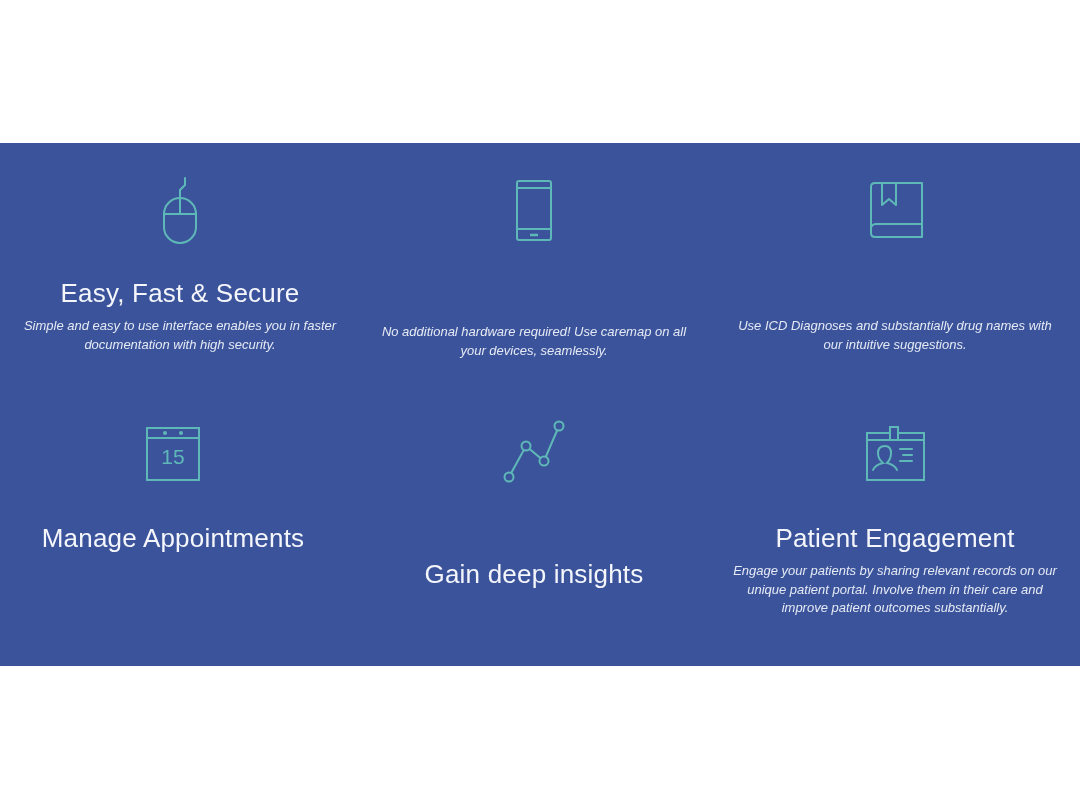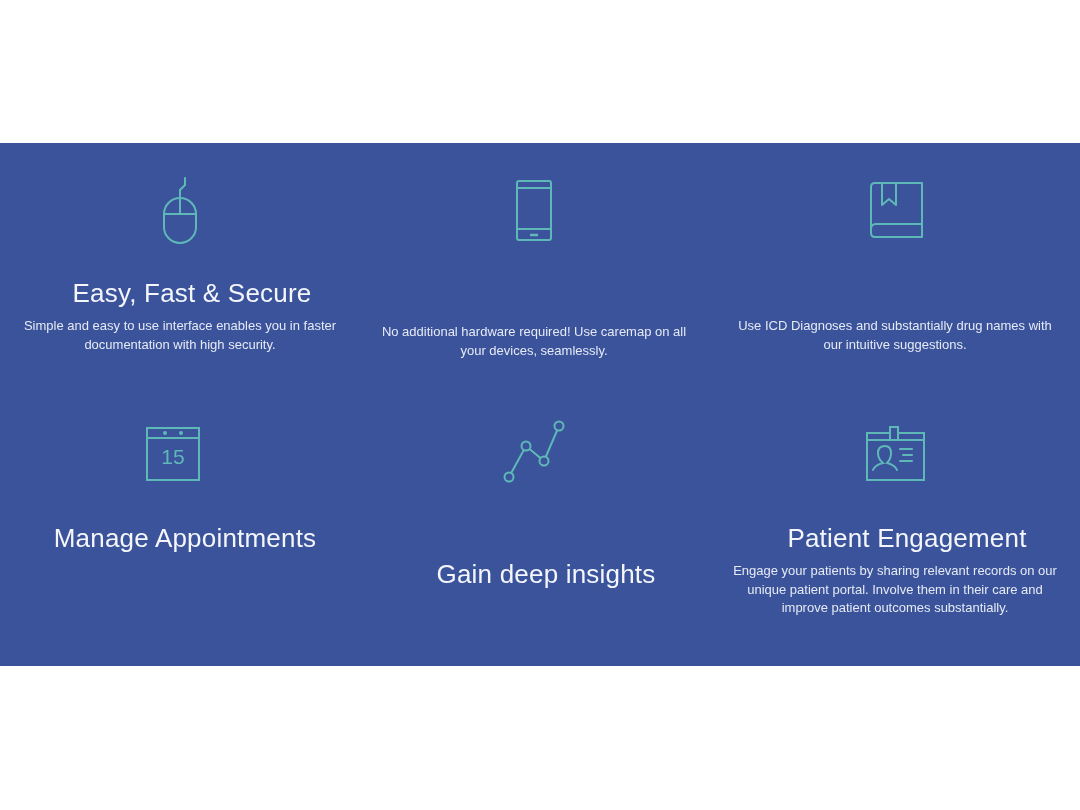--- a/index.html
+++ b/index.html
@@ -2,22 +2,22 @@
 <html><head>
 <meta charset="utf-8">
 <style>
   html, body { margin:0; padding:0; }
   body { width:1080px; height:810px; background:#ffffff; position:relative; overflow:hidden;
          font-family:"Liberation Sans", sans-serif; }
   .features { position:absolute; left:0; top:143px; width:1080px; height:523px; background:#3a539b; }
   .feature { position:absolute; width:360px; text-align:center; color:#ffffff; }
   .icon { position:absolute; left:130px; width:100px; height:72px; }
   .icon svg { display:block; margin:0 auto; }
-  .title { position:absolute; left:12px; width:360px; font-size:26px; font-weight:300; color:#f4f6fb; letter-spacing:0.2px; white-space:nowrap; }
-  .desc { position:absolute; left:15px; width:330px; font-size:13px; line-height:18.5px; color:#e6eaf4; }
+  .title { position:absolute; left:0; width:360px; font-size:26px; font-weight:300; color:#f4f6fb; letter-spacing:0.2px; white-space:nowrap; }
+  .desc { position:absolute; left:15px; width:330px; font-size:13px; line-height:18.5px; color:#e6eaf4;font-style:italic; }
 </style>
 </head>
 <body>
 
 <section class="features">
 
   <div class="feature" style="left:0; top:0; height:230px;">
     <div class="icon" style="top:33px;">
       <svg width="100" height="70" viewBox="0 0 100 70" fill="none" stroke="#5fb8b8" stroke-width="2" stroke-linecap="round">
         <path d="M50 22 V14 L55 9 V2"></path>

